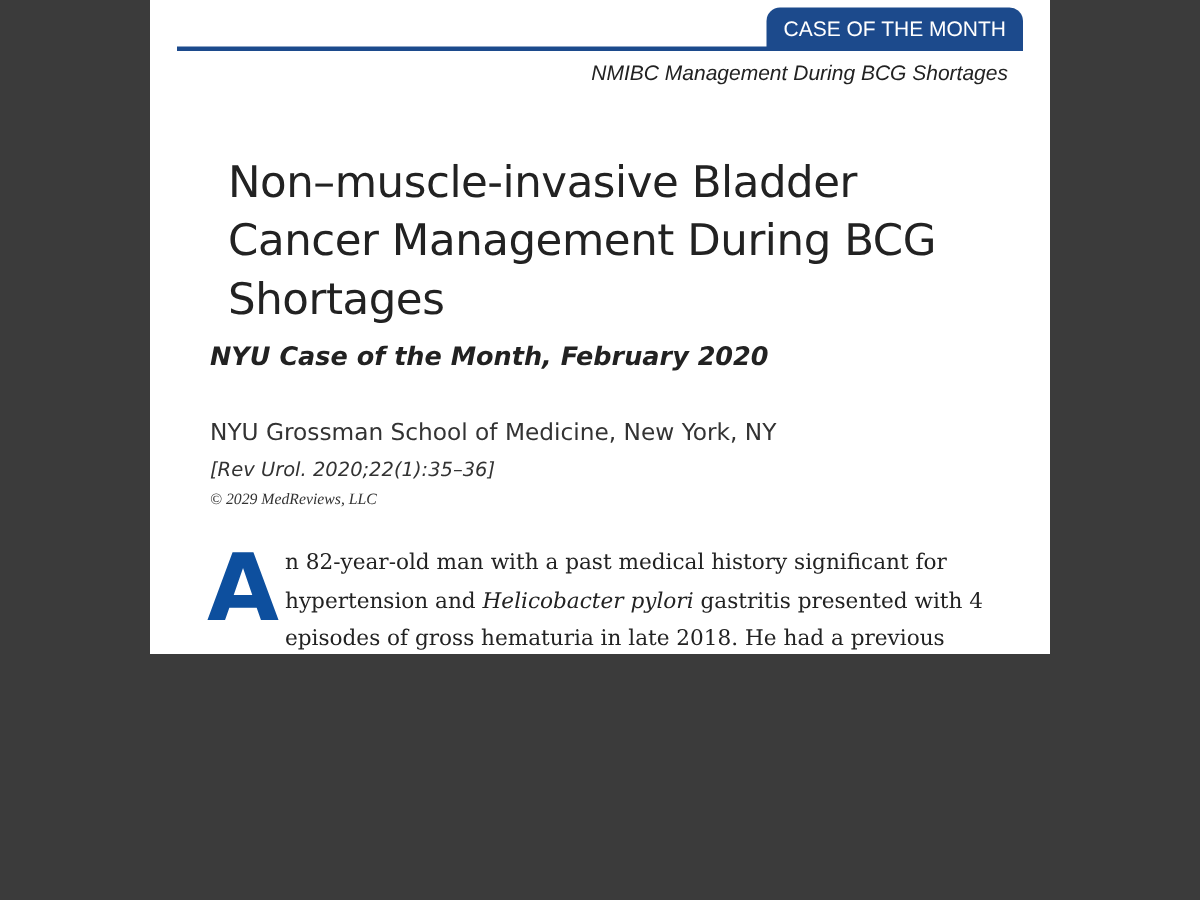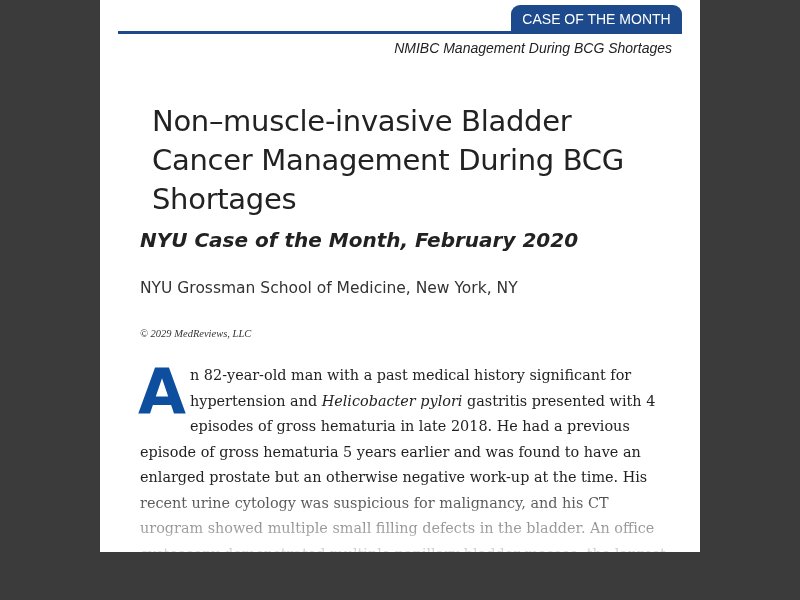--- a/index.html
+++ b/index.html
@@ -2,21 +2,21 @@
 <html><head>
   <meta charset="utf-8">
   <style>
     html, body { margin: 0; padding: 0; }
     body {
       width: 800px; height: 600px; overflow: hidden;
       background: #3b3b3b;
       position: relative;
     }
     .page {
-      position: absolute; left: 100px; top: 0; width: 600px; height: 552px;
+      position: absolute; left: 100px; top: 0; width: 600px; height: 436px;
       background: #ffffff; overflow: hidden;
     }
     .tab {
       position: absolute; left: 411px; top: 5px; width: 171px; height: 28px;
       background: #1c4a8c; border-radius: 9px 9px 0 0;
       color: #ffffff; font-family: "Liberation Sans", sans-serif; font-size: 14px;
       display: flex; align-items: center; justify-content: center;
     }
     .rule {
       position: absolute; left: 18px; top: 31px; width: 564px; height: 3px;
@@ -29,21 +29,21 @@
     }
     .title {
       position: absolute; left: 40px; top: 90px; width: 520px;
       font-family: "DejaVu Sans", sans-serif; font-weight: normal; font-size: 29px;
       line-height: 39px; color: #222; margin: 12px;
       letter-spacing: -0.3px;
     }
     .series {
       position: absolute; left: 40px; top: 228px;
       font-family: "DejaVu Sans", sans-serif; font-weight: bold; font-style: italic;
-      font-size: 20px; color: #222;
+      font-size: 17px; color: #222;
     }
     .author {
       position: absolute; left: 40px; top: 254px;
       font-family: "DejaVu Sans", sans-serif; font-weight: bold; font-size: 16px; color: #222;
     }
     .affil {
       position: absolute; left: 40px; top: 279px;
       font-family: "DejaVu Sans", sans-serif; font-size: 15.5px; color: #333;
     }
     .citation {
@@ -79,20 +79,21 @@
 <body>
 
 <div class="page">
   <div class="tab">CASE OF THE MONTH</div>
   <div class="rule"></div>
   <div class="running-head">NMIBC Management During BCG Shortages</div>
 
   <h1 class="title">Non–muscle-invasive Bladder Cancer Management During BCG Shortages</h1>
   <div class="series">NYU Case of the Month, February 2020</div>
   <div class="affil">NYU Grossman School of Medicine, New York, NY</div>
+  <div class="citation">[Rev Urol. 2020;22(1):35–36]</div>
   <div class="copyright">© 2029 MedReviews, LLC</div>
 
   <div class="body-text">
     <span class="dropcap">A</span>
     <p><span>n 82-year-old man with a past medical history significant for hypertension and </span><em>Helicobacter pylori</em><span> gastritis presented with 4 episodes of gross hematuria in late 2018. He had a previous episode of gross hematuria 5 years earlier and was found to have an enlarged prostate but an otherwise negative work-up at the time. His recent urine cytology was suspicious for malignancy, and his CT urogram showed multiple small filling defects in the bladder. An office cystoscopy demonstrated multiple papillary bladder masses, the largest being 3 cm</span></p>
   </div>
   <div class="fade"></div>
 
 </div>
 

